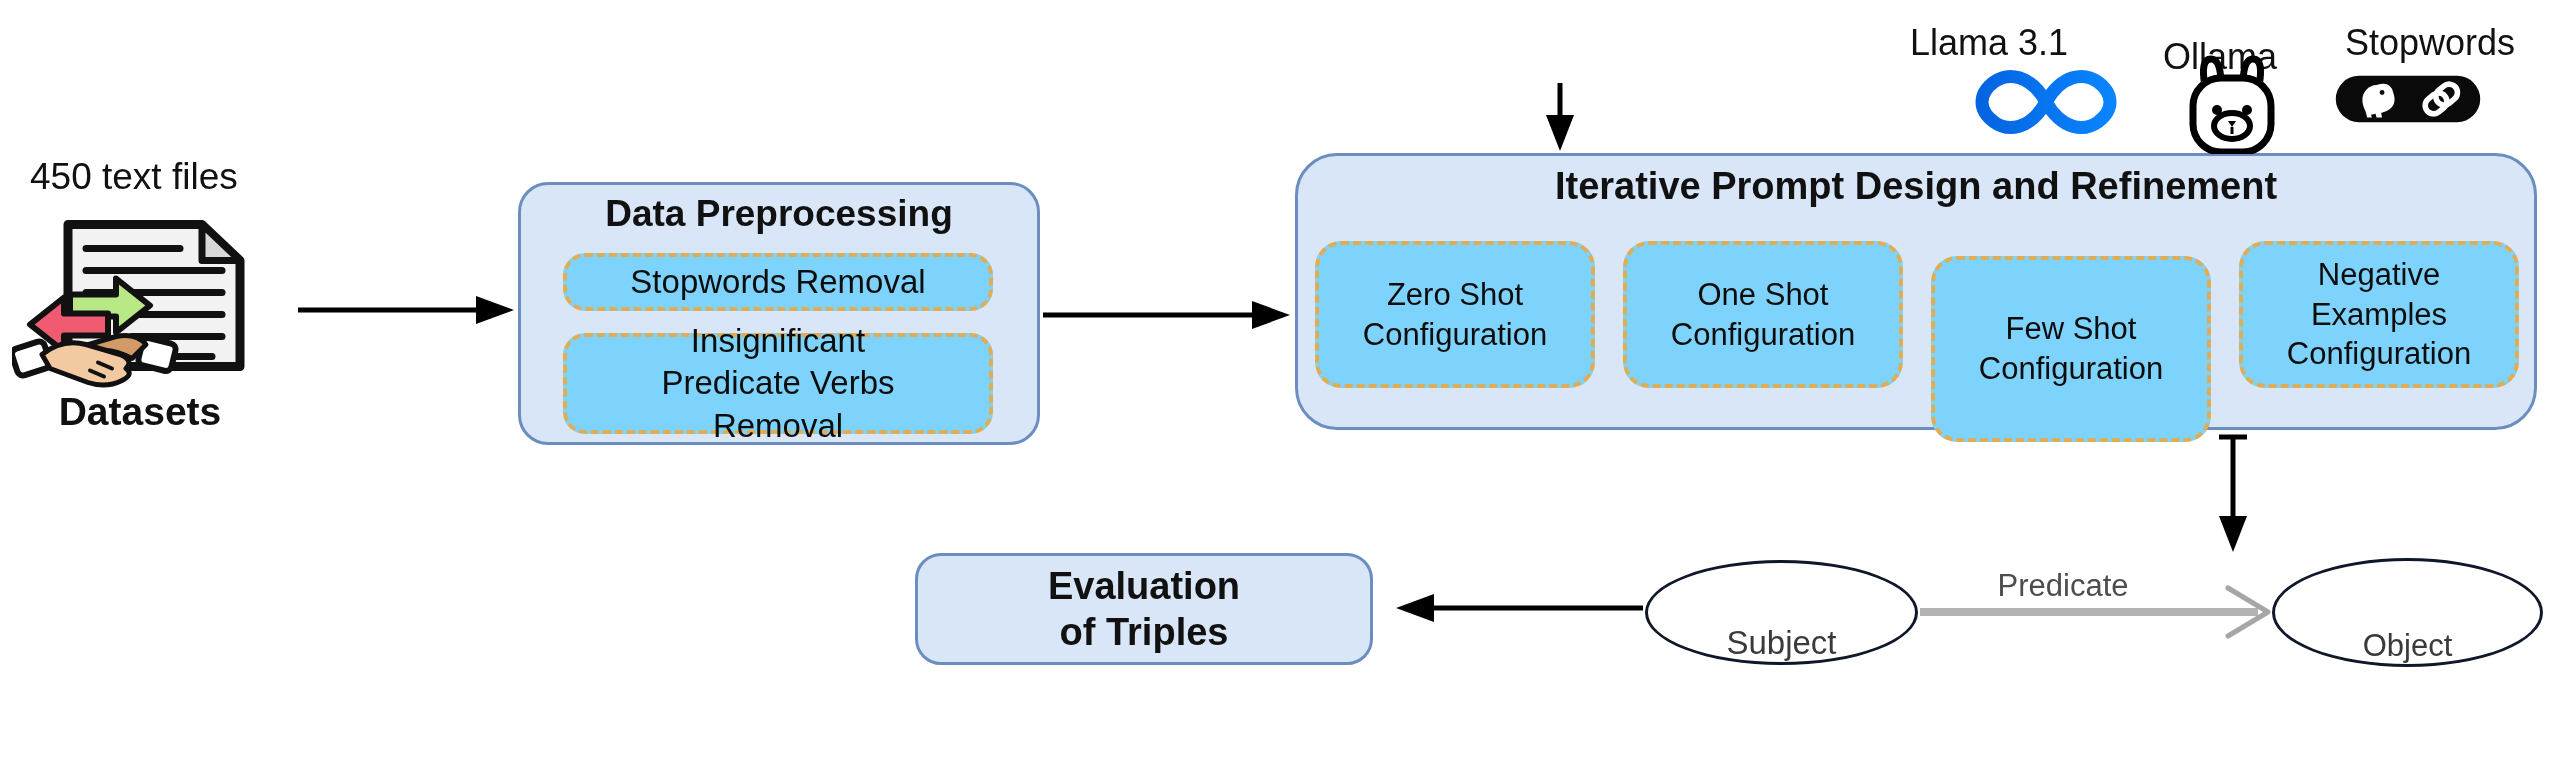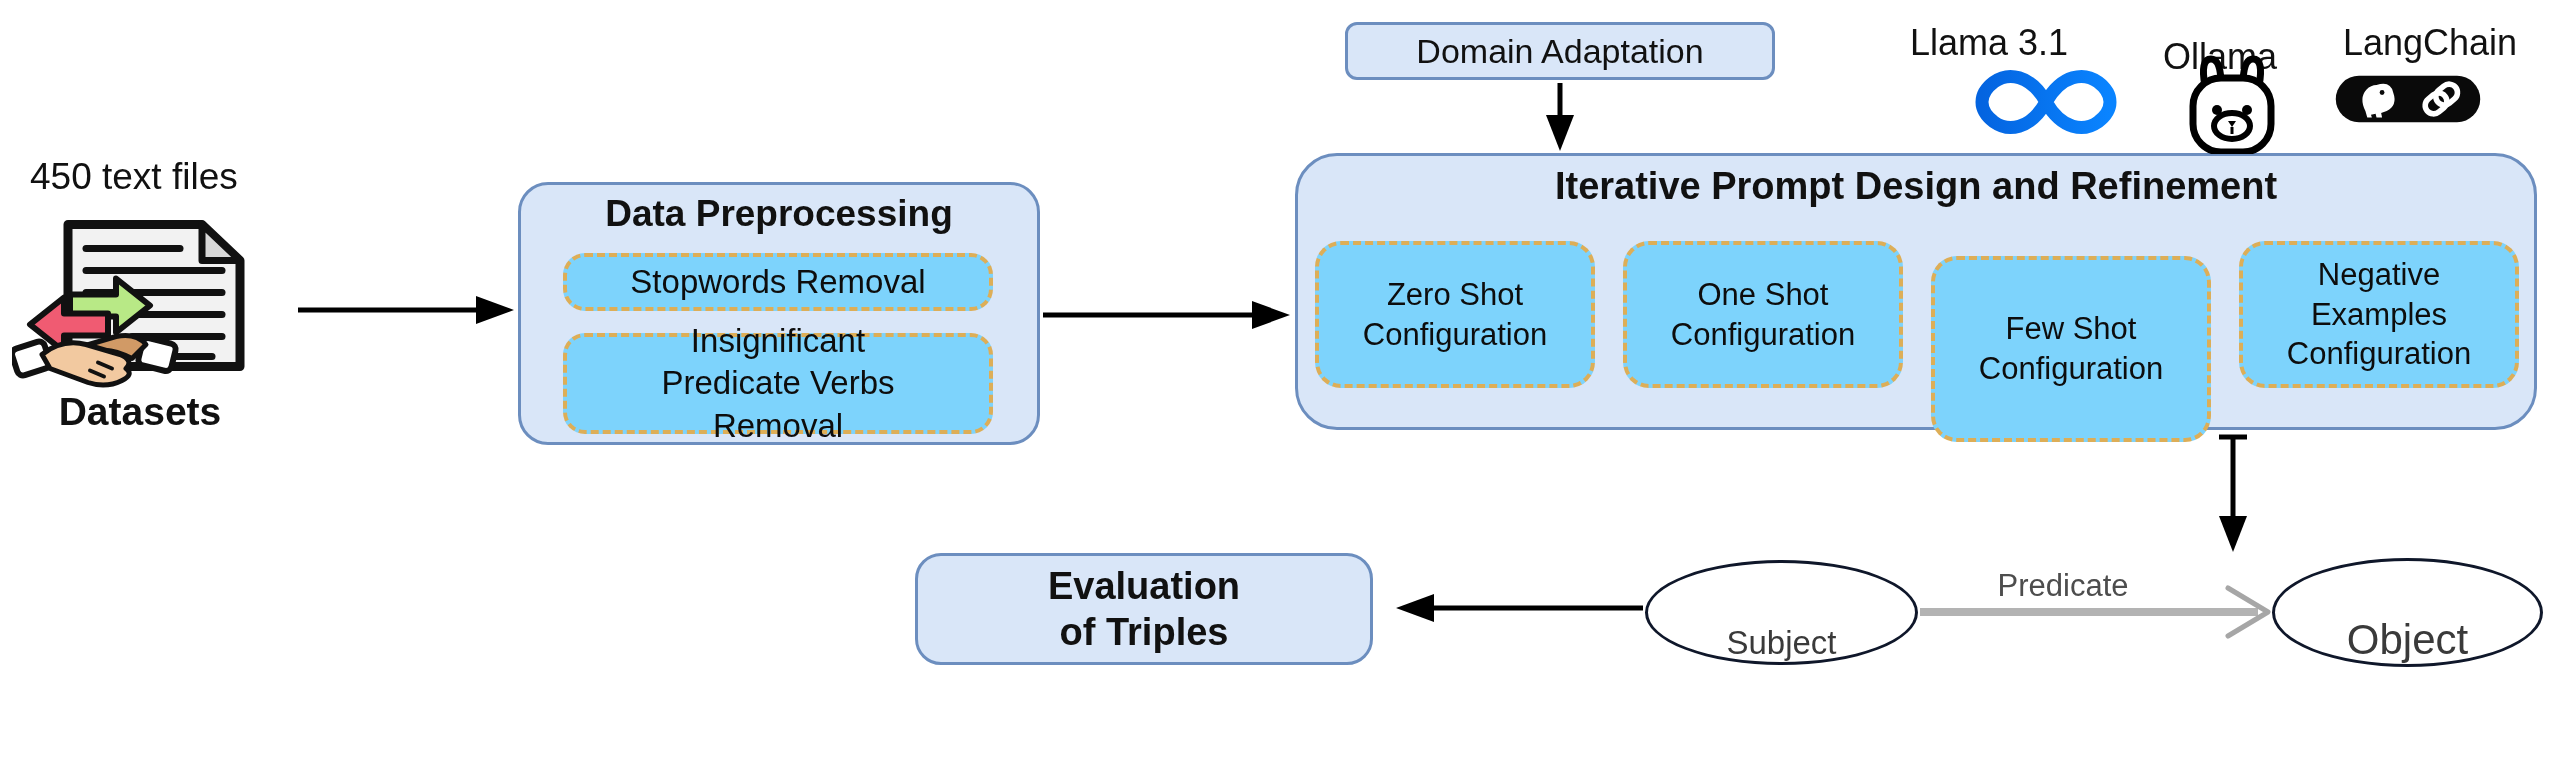--- a/index.html
+++ b/index.html
@@ -58,39 +58,37 @@
   <div class="abs boxtitle" style="left:20px;top:390px;width:240px;font-size:39px;">Datasets</div>
 
   <div class="abs bluebox" style="left:518px;top:182px;width:522px;height:263px;border-radius:30px;">
     <div class="abs boxtitle" style="left:0;top:8px;width:100%;font-size:37px;">Data Preprocessing</div>
     <div class="abs step" style="left:42px;top:68px;width:430px;height:58px;font-size:33px;">Stopwords Removal</div>
     <div class="abs step" style="left:42px;top:148px;width:430px;height:101px;font-size:33px;">Insignificant
 Predicate Verbs
 Removal</div>
   </div>
 
-  <div class="abs bluebox" style="left:1345px;top:22px;width:430px;height:58px;border-radius:12px;
-              display:flex;align-items:center;justify-content:center;font-size:34px;font-weight:500;">Domain Adaptation</div>
 
   <div class="abs bluebox" style="left:1295px;top:153px;width:1242px;height:277px;border-radius:42px;">
     <div class="abs boxtitle" style="left:0;top:9px;width:100%;font-size:38px;">Iterative Prompt Design and Refinement</div>
     <div class="abs step" style="left:17px;top:85px;width:280px;height:147px;font-size:31px;border-radius:26px;">Zero Shot
 Configuration</div>
     <div class="abs step" style="left:325px;top:85px;width:280px;height:147px;font-size:31px;border-radius:26px;">One Shot
 Configuration</div>
     <div class="abs step" style="left:633px;top:100px;width:280px;height:186px;font-size:31px;border-radius:26px;">Few Shot
 Configuration</div>
     <div class="abs step" style="left:941px;top:85px;width:280px;height:147px;font-size:31px;border-radius:26px;">Negative
 Examples
 Configuration</div>
   </div>
 
   <div class="abs caption" style="left:1910px;top:22px;width:150px;font-size:36px;">Llama 3.1</div>
   <div class="abs caption" style="left:2140px;top:36px;width:160px;font-size:36px;">Ollama</div>
-  <div class="abs caption" style="left:2310px;top:22px;width:240px;font-size:36px;">LangChain</div>
+  <div class="abs caption" style="left:2310px;top:22px;width:240px;font-size:36px;">Stopwords</div>
 
   <svg class="abs" style="left:1956px;top:66px;" width="180" height="72" viewBox="0 0 180 72">
     <defs>
       <linearGradient id="metag" x1="0" y1="0" x2="1" y2="0">
         <stop offset="0" stop-color="#0464e0"></stop>
           <stop offset="1" stop-color="#0a84ff"></stop>
       </linearGradient>
     </defs>
     <path d="M90 36 C74 8 52 6 38 16 C22 28 22 44 38 56 C52 66 74 64 90 36
              C106 8 128 6 142 16 C158 28 158 44 142 56 C128 66 106 64 90 36 Z" fill="none" stroke="url(#metag)" stroke-width="13" stroke-linejoin="round"></path>
@@ -120,21 +118,21 @@
   <div class="abs bluebox prewrap boxtitle" style="left:915px;top:553px;width:458px;height:112px;border-radius:26px;
               display:flex;align-items:center;justify-content:center;font-size:38px;line-height:1.22;">Evaluation
 of Triples</div>
 
   <div class="abs ellipse" style="left:1645px;top:560px;width:273px;height:105px;font-size:33px;">
     <span>Subject</span>
   </div>
 
   <div class="abs" style="left:1963px;top:568px;width:200px;text-align:center;font-size:31px;font-weight:500;color:#4d4d4d;">Predicate</div>
 
-  <div class="abs ellipse" style="left:2272px;top:558px;width:271px;height:109px;font-size:42px;">
+  <div class="abs ellipse" style="left:2272px;top:558px;width:271px;height:109px;font-size:31px;">
     <span>Object</span>
   </div>
 
   <svg class="arrows" width="2568" height="760" viewBox="0 0 2568 760">
     <g stroke="#000" fill="#000">
       <path d="M298 310 H482" stroke-width="5" fill="none"></path>
       <path d="M514 310 L476 296 L476 324 Z" stroke="none"></path>
     </g>
     <g stroke="#000" fill="#000">
       <path d="M1043 315 H1256" stroke-width="5" fill="none"></path>

